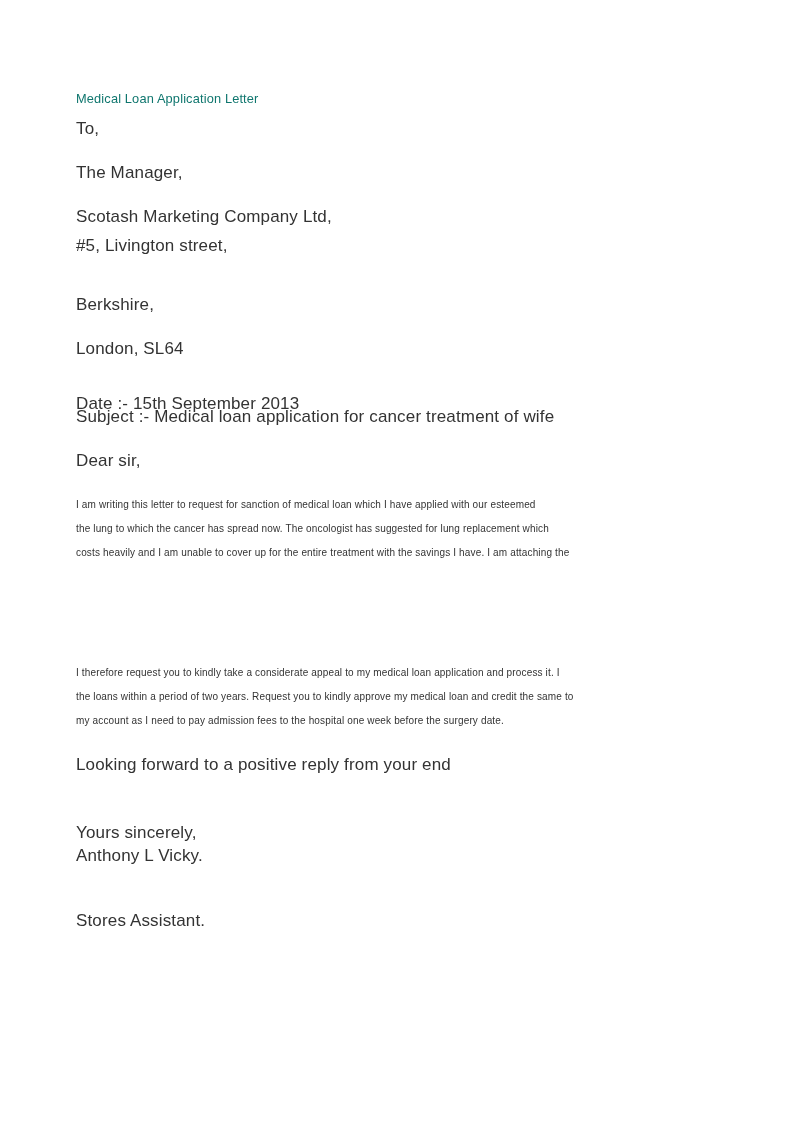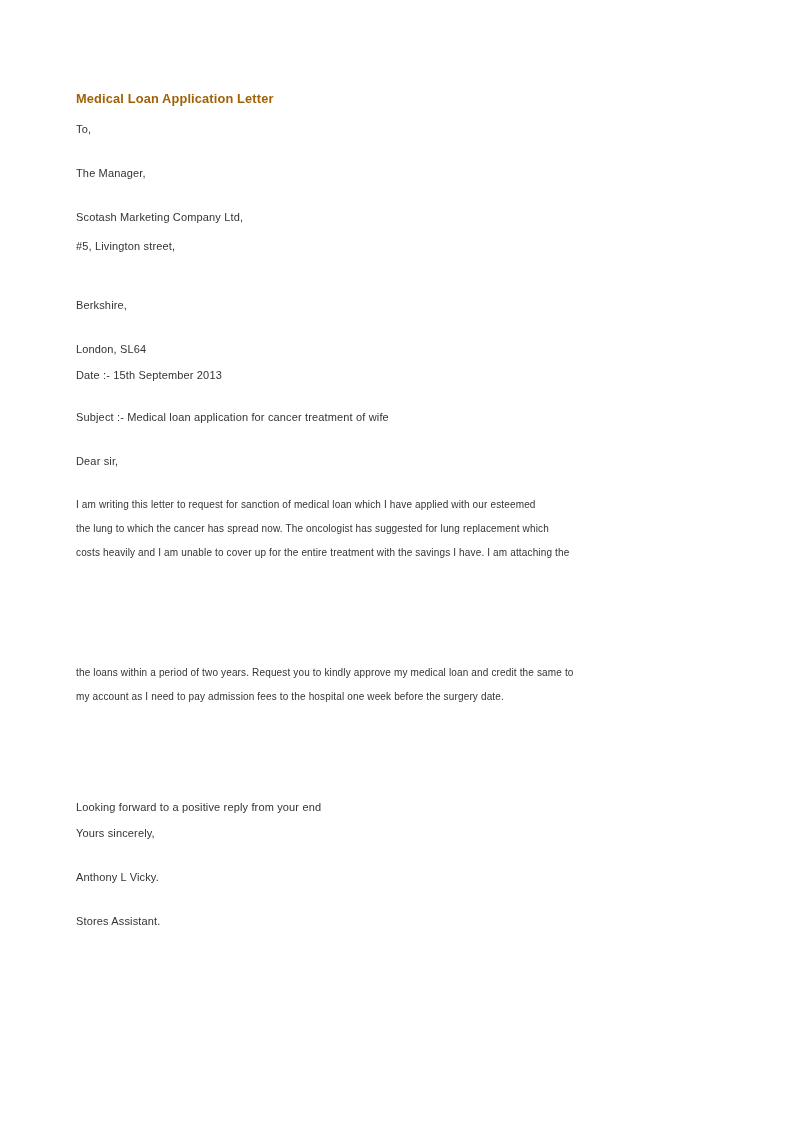--- a/index.html
+++ b/index.html
@@ -17,28 +17,28 @@
     }
     .page {
       position: absolute;
       left: 76px;
       top: 0;
       width: 650px;
     }
     .line {
       position: absolute;
       left: 0;
-      font-size: 11px;
+      font-size: 17px;
       white-space: nowrap;
       line-height: 16px;
       letter-spacing: 0.15px;
     }
     .title {
-      font-weight: bold;
-      color: #a16207;
+      font-weight: normal;
+      color: #0f766e;
       font-size: 12.8px;
     }
     .para {
       position: absolute;
       left: 0;
       width: 650px;
       font-size: 10px;
       line-height: 24px;
       letter-spacing: 0.15px;
     }
@@ -53,33 +53,34 @@
 <div class="page">
   <div class="line title" style="top:91px;">Medical Loan Application Letter</div>
 
   <div class="line" style="top:121px;">To,</div>
   <div class="line" style="top:165px;">The Manager,</div>
   <div class="line" style="top:209px;">Scotash Marketing Company Ltd,</div>
   <div class="line" style="top:238px;">#5, Livington street,</div>
   <div class="line" style="top:297px;">Berkshire,</div>
   <div class="line" style="top:341px;">London, SL64</div>
 
-  <div class="line" style="top:367px;">Date :- 15th September 2013</div>
+  <div class="line" style="top:396px;">Date :- 15th September 2013</div>
   <div class="line" style="top:409px;">Subject :- Medical loan application for cancer treatment of wife</div>
 
   <div class="line" style="top:453px;">Dear sir,</div>
 
   <div class="para" style="top:493px;">
     <span class="pl">I am writing this letter to request for sanction of medical loan which I have applied with our esteemed</span>
     <span class="pl">the lung to which the cancer has spread now. The oncologist has suggested for lung replacement which</span>
     <span class="pl">costs heavily and I am unable to cover up for the entire treatment with the savings I have. I am attaching the</span>
   </div>
 
   <div class="para" style="top:661px;">
+    <span class="pl">I therefore request you to kindly take a considerate appeal to my medical loan application and process it. I</span>
     <span class="pl">the loans within a period of two years. Request you to kindly approve my medical loan and credit the same to</span>
     <span class="pl">my account as I need to pay admission fees to the hospital one week before the surgery date.</span>
   </div>
 
-  <div class="line" style="top:799px;text-align:center;">Looking forward to a positive reply from your end</div>
+  <div class="line" style="top:757px;text-align:center;">Looking forward to a positive reply from your end</div>
   <div class="line" style="top:825px;">Yours sincerely,</div>
-  <div class="line" style="top:869px;">Anthony L Vicky.</div>
+  <div class="line" style="top:848px;">Anthony L Vicky.</div>
   <div class="line" style="top:913px;">Stores Assistant.</div>
 </div>
 
 </body></html>

